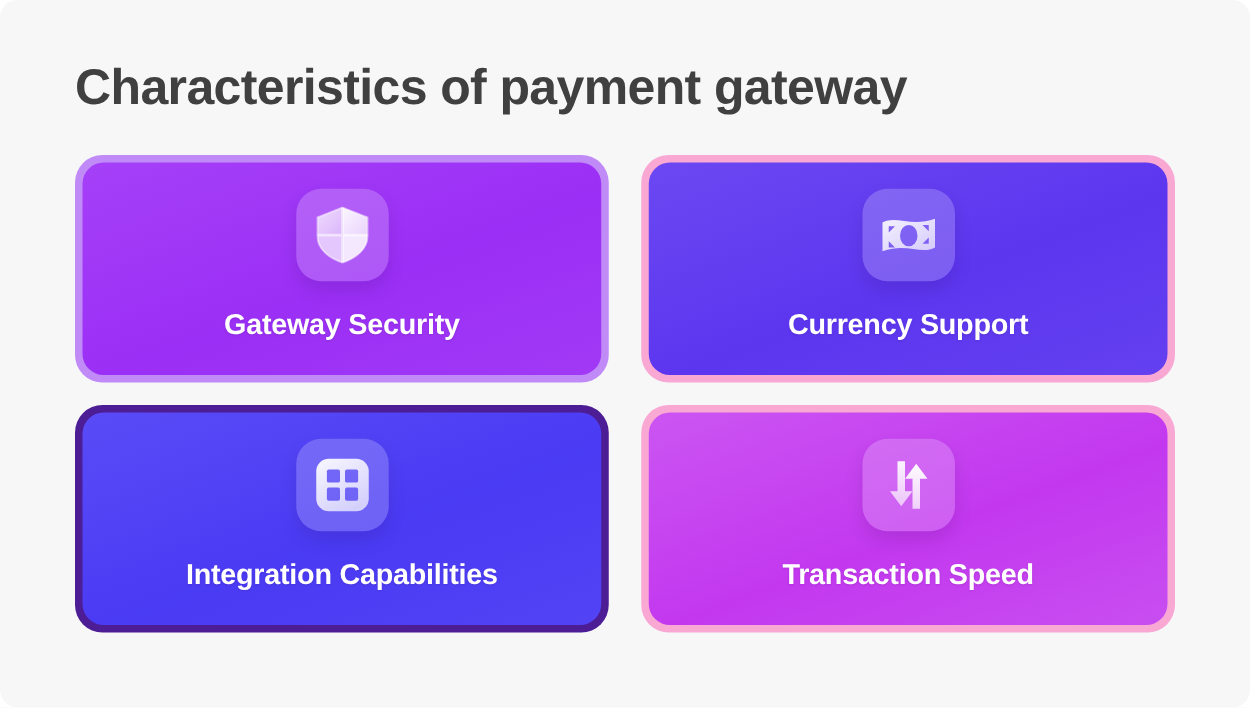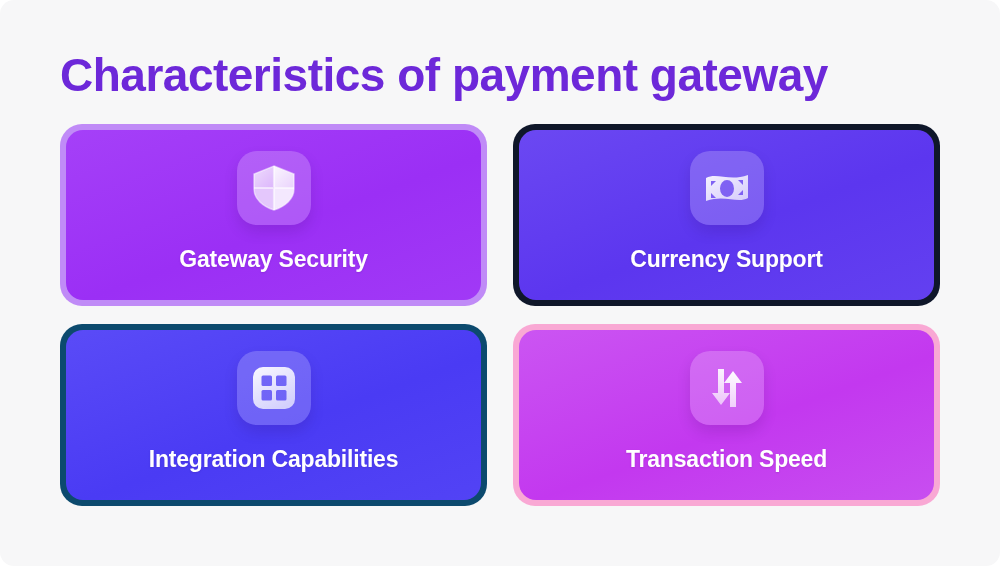--- a/index.html
+++ b/index.html
@@ -21,24 +21,24 @@
     height: 566px;
     background: #f7f7f8;
     border-radius: 14px;
     overflow: hidden;
   }
 
   #page-title {
     position: absolute;
     left: 60px;
     top: 48px;
-    font-size: 46px;
+    font-size: 40px;
     font-weight: 700;
     letter-spacing: -0.5px;
-    color: #6d28d9;
+    color: #404040;
     white-space: nowrap;
   }
 
   #card-grid {
     position: absolute;
     left: 60px;
     top: 124px;
     width: 880px;
     height: 302px;
     display: grid;
@@ -90,26 +90,26 @@
     white-space: nowrap;
     text-shadow: 0 1px 2px rgba(60,10,90,0.15);
   }
 
   
   .card-1 { background: #c08bf7; }
   .card-1 .card-inner {
     background: linear-gradient(160deg, #a540f8 0%, #9b2ff5 55%, #a139f6 100%);
   }
 
-  .card-2 { background: #0f172a; }
+  .card-2 { background: #f9a8d4; }
   .card-2 .card-inner {
     background: linear-gradient(160deg, #6b48f2 0%, #5c36ef 55%, #6340f0 100%);
   }
 
-  .card-3 { background: #0c4a6e; }
+  .card-3 { background: #4c1d95; }
   .card-3 .card-inner {
     background: linear-gradient(160deg, #5a4bf7 0%, #4a3bf4 55%, #5243f5 100%);
   }
 
   .card-4 { background: #f9a8d4; }
   .card-4 .card-inner {
     background: linear-gradient(160deg, #cb55f2 0%, #c338ef 55%, #c84ef0 100%);
   }
 </style>
 </head>

